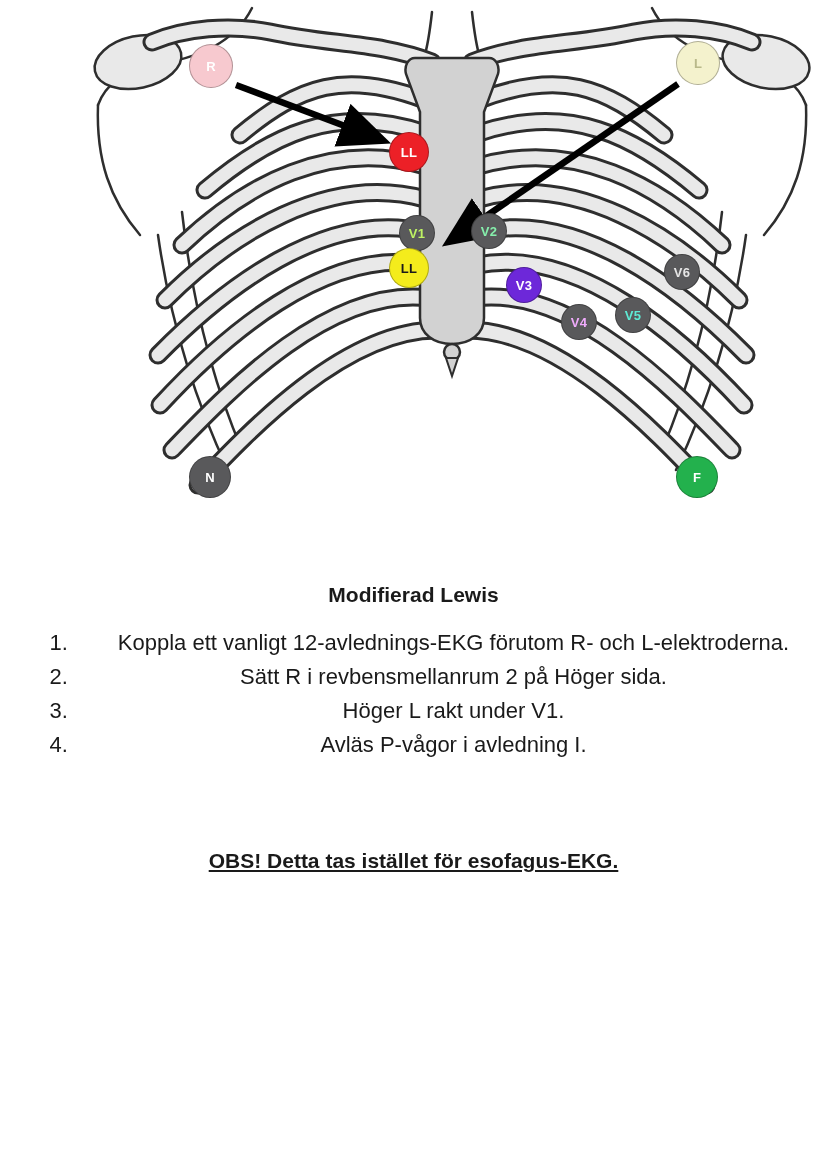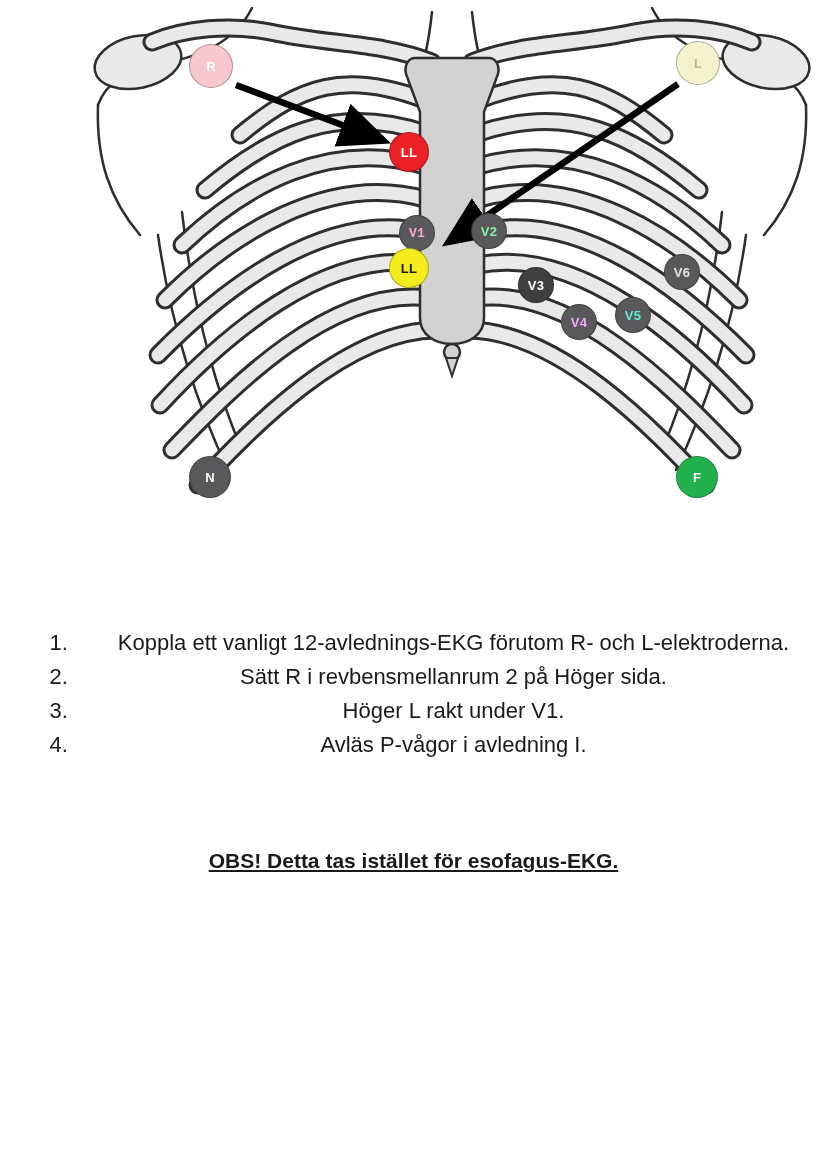--- a/index.html
+++ b/index.html
@@ -140,32 +140,33 @@
       <g stroke="#000" stroke-width="6.5" fill="none">
         <line x1="236" y1="85" x2="382" y2="140" marker-end="url(#ah)"></line>
         <line x1="678" y1="84" x2="450" y2="241" marker-end="url(#ah)"></line>
       </g>
     </svg>
 
     <div class="electrode-layer">
         <div class="electrode" style="left: 211px; top: 66px; height: 44px; width: 44px; background: rgb(247, 201, 207); color: rgb(255, 255, 255);">R</div>
         <div class="electrode" style="left: 698px; top: 63px; height: 44px; width: 44px; background: rgb(244, 242, 205); color: rgb(185, 185, 138);">L</div>
         <div class="electrode" style="left: 409px; top: 152px; height: 40px; width: 40px; background: rgb(236, 32, 39); color: rgb(255, 255, 255);">LL</div>
-        <div class="electrode" style="left: 417px; top: 233px; height: 36px; width: 36px; background: rgb(89, 89, 91); color: #f9a8d4; font-family: Liberation Mono, monospace;">V1</div>
+        <div class="electrode" style="left: 417px; top: 233px; height: 36px; width: 36px; background: rgb(89, 89, 91); color: #bef264;">V1</div>
         <div class="electrode" style="left: 489px; top: 231px; height: 36px; width: 36px; background: rgb(89, 89, 91); color: #86efac;">V2</div>
         <div class="electrode" style="left: 409px; top: 268px; height: 40px; width: 40px; background: rgb(244, 236, 28); color: rgb(26, 26, 26);">LL</div>
-        <div class="electrode" style="left: 536px; top: 285px; height: 36px; width: 36px; background: #404040; color: rgb(255, 255, 255);">V3</div>
+        <div class="electrode" style="left: 524px; top: 285px; height: 36px; width: 36px; background: #6d28d9; color: rgb(255, 255, 255);">V3</div>
         <div class="electrode" style="left: 579px; top: 322px; height: 36px; width: 36px; background: rgb(89, 89, 91); color: #f0abfc;">V4</div>
         <div class="electrode" style="left: 633px; top: 315px; height: 36px; width: 36px; background: rgb(89, 89, 91); color: #5eead4;">V5</div>
         <div class="electrode" style="left: 682px; top: 272px; height: 36px; width: 36px; background: rgb(89, 89, 91); color: #e5e5e5;">V6</div>
         <div class="electrode" style="left: 210px; top: 477px; height: 42px; width: 42px; background: rgb(89, 89, 91); color: rgb(255, 255, 255);">N</div>
         <div class="electrode" style="left: 697px; top: 477px; height: 42px; width: 42px; background: rgb(35, 177, 77); color: rgb(255, 255, 255);">F</div>
       </div>
   </div>
 
+  <div class="title">Modifierad Lewis</div>
 
   <div class="instructions">
     <ol>
         <li>Koppla ett vanligt 12-avlednings-EKG förutom R- och L-elektroderna.</li>
         <li>Sätt R i revbensmellanrum 2 på Höger sida.</li>
         <li>Höger L rakt under V1.</li>
         <li>Avläs P-vågor i avledning I.</li>
       </ol>
   </div>
 

